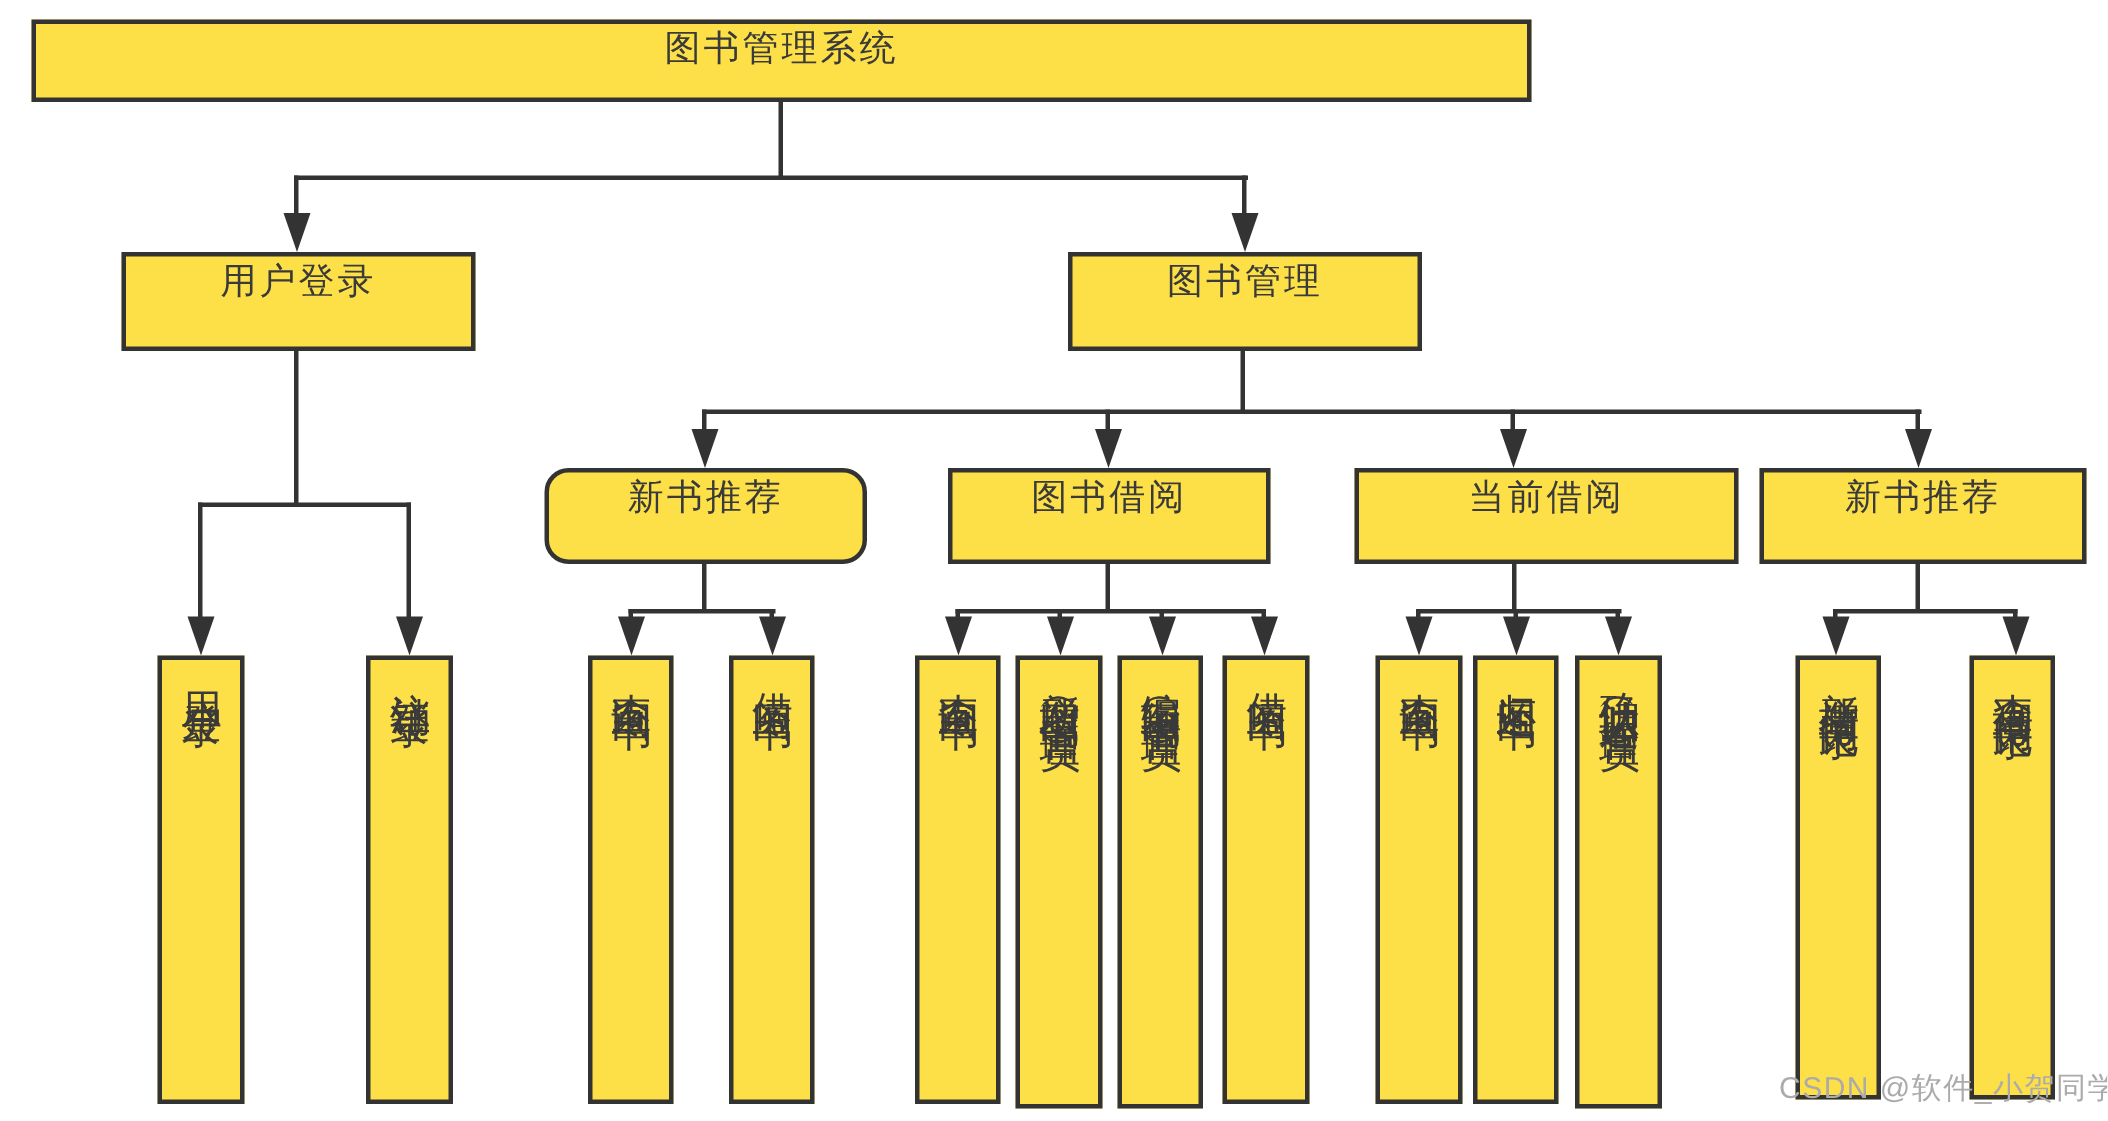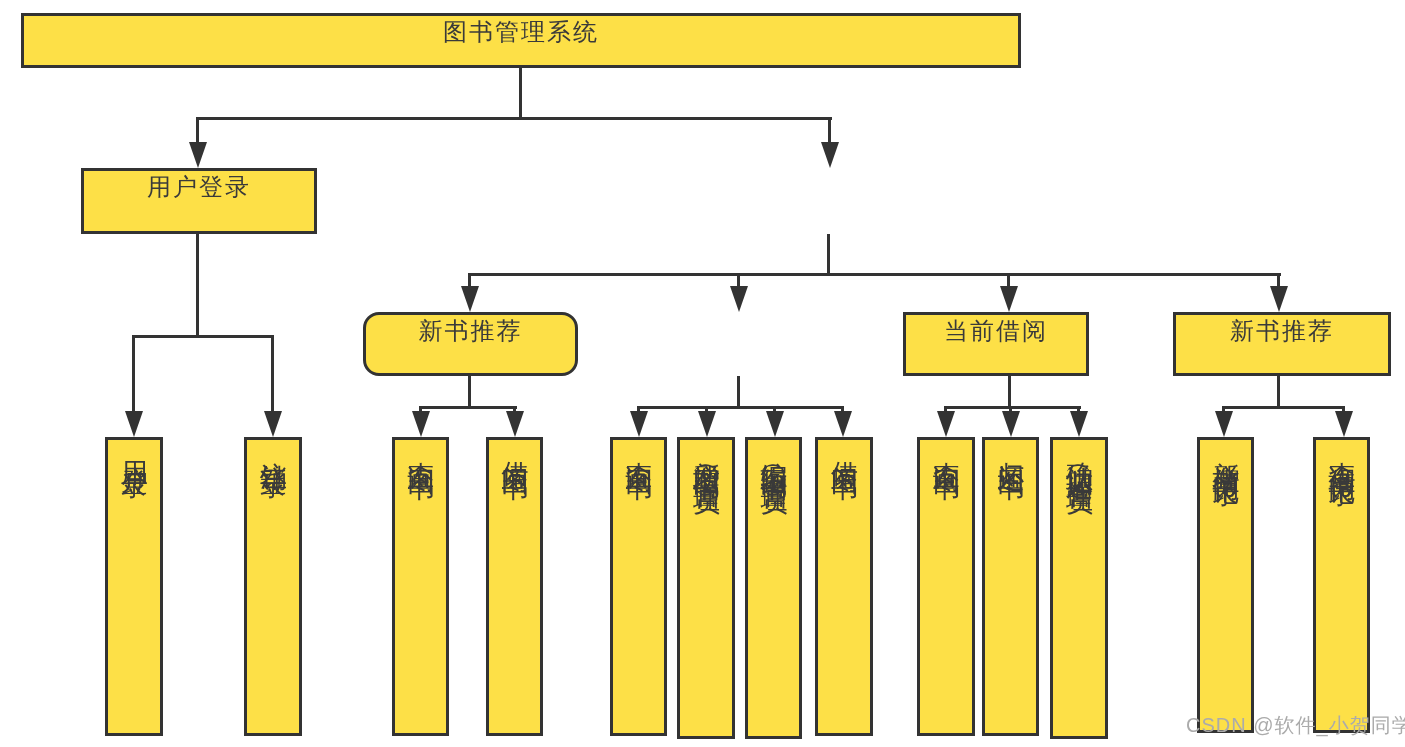--- a/index.html
+++ b/index.html
@@ -69,20 +69,23 @@
   <div class="vline" style="left:519px;top:68px;height:51px;"></div>
   <div class="hline" style="left:196px;top:117px;width:636px;"></div>
   <div class="vline" style="left:196px;top:117px;height:30px;"></div>
   <div class="arrow" style="left:189px;top:142px;"></div>
   <div class="vline" style="left:828px;top:117px;height:30px;"></div>
   <div class="arrow" style="left:821px;top:142px;"></div>
 
   <div class="box" style="left:81px;top:168px;width:236px;height:66px;">
     <span class="hlabel">用户登录</span>
   </div>
+  <div class="box" style="left:712px;top:168px;width:236px;height:66px;">
+    <span class="hlabel">图书管理</span>
+  </div>
 
   <div class="vline" style="left:196px;top:234px;height:103px;"></div>
   <div class="hline" style="left:132px;top:335px;width:142px;"></div>
   <div class="vline" style="left:132px;top:335px;height:78px;"></div>
   <div class="arrow" style="left:125px;top:411px;"></div>
   <div class="vline" style="left:271px;top:335px;height:78px;"></div>
   <div class="arrow" style="left:264px;top:411px;"></div>
 
   <div class="vline" style="left:827px;top:234px;height:41px;"></div>
   <div class="hline" style="left:468px;top:273px;width:813px;"></div>
@@ -91,21 +94,24 @@
   <div class="vline" style="left:737px;top:273px;height:15px;"></div>
   <div class="arrow" style="left:730px;top:286px;"></div>
   <div class="vline" style="left:1007px;top:273px;height:15px;"></div>
   <div class="arrow" style="left:1000px;top:286px;"></div>
   <div class="vline" style="left:1277px;top:273px;height:15px;"></div>
   <div class="arrow" style="left:1270px;top:286px;"></div>
 
   <div class="box" style="left:363px;top:312px;width:215px;height:64px;border-radius:16px;">
     <span class="hlabel">新书推荐</span>
   </div>
-  <div class="box" style="left:903px;top:312px;width:186px;height:64px;">
+  <div class="box" style="left:632px;top:312px;width:215px;height:64px;">
+    <span class="hlabel">图书借阅</span>
+  </div>
+  <div class="box" style="left:903px;top:312px;width:256px;height:64px;">
     <span class="hlabel">当前借阅</span>
   </div>
   <div class="box" style="left:1173px;top:312px;width:218px;height:64px;">
     <span class="hlabel">新书推荐</span>
   </div>
 
   <div class="vline" style="left:468px;top:376px;height:32px;"></div>
   <div class="hline" style="left:419px;top:406px;width:98px;"></div>
   <div class="vline" style="left:419px;top:406px;height:8px;"></div>
   <div class="arrow" style="left:412px;top:411px;"></div>

